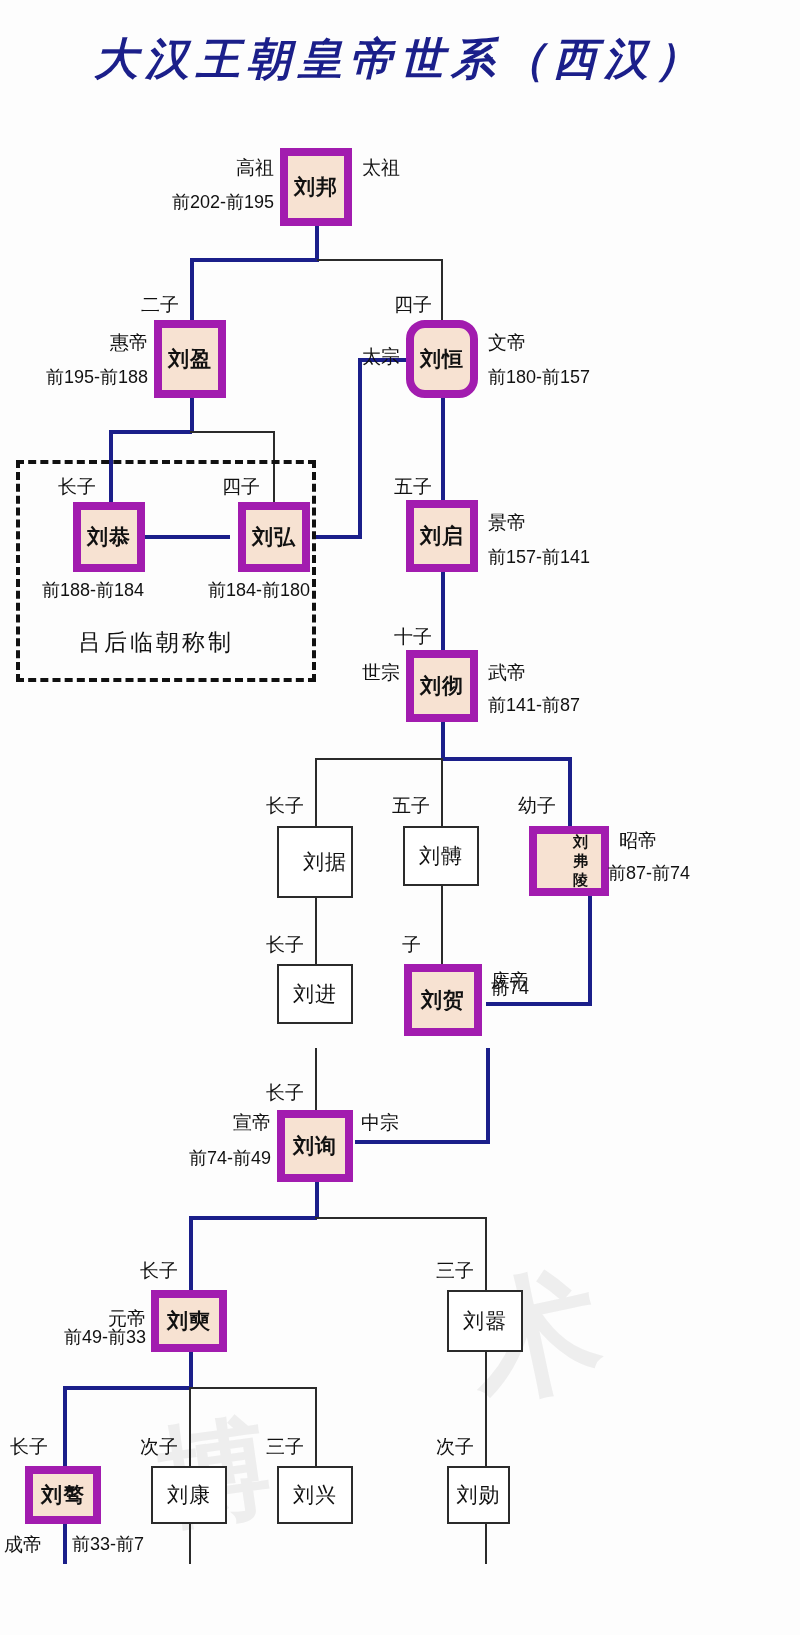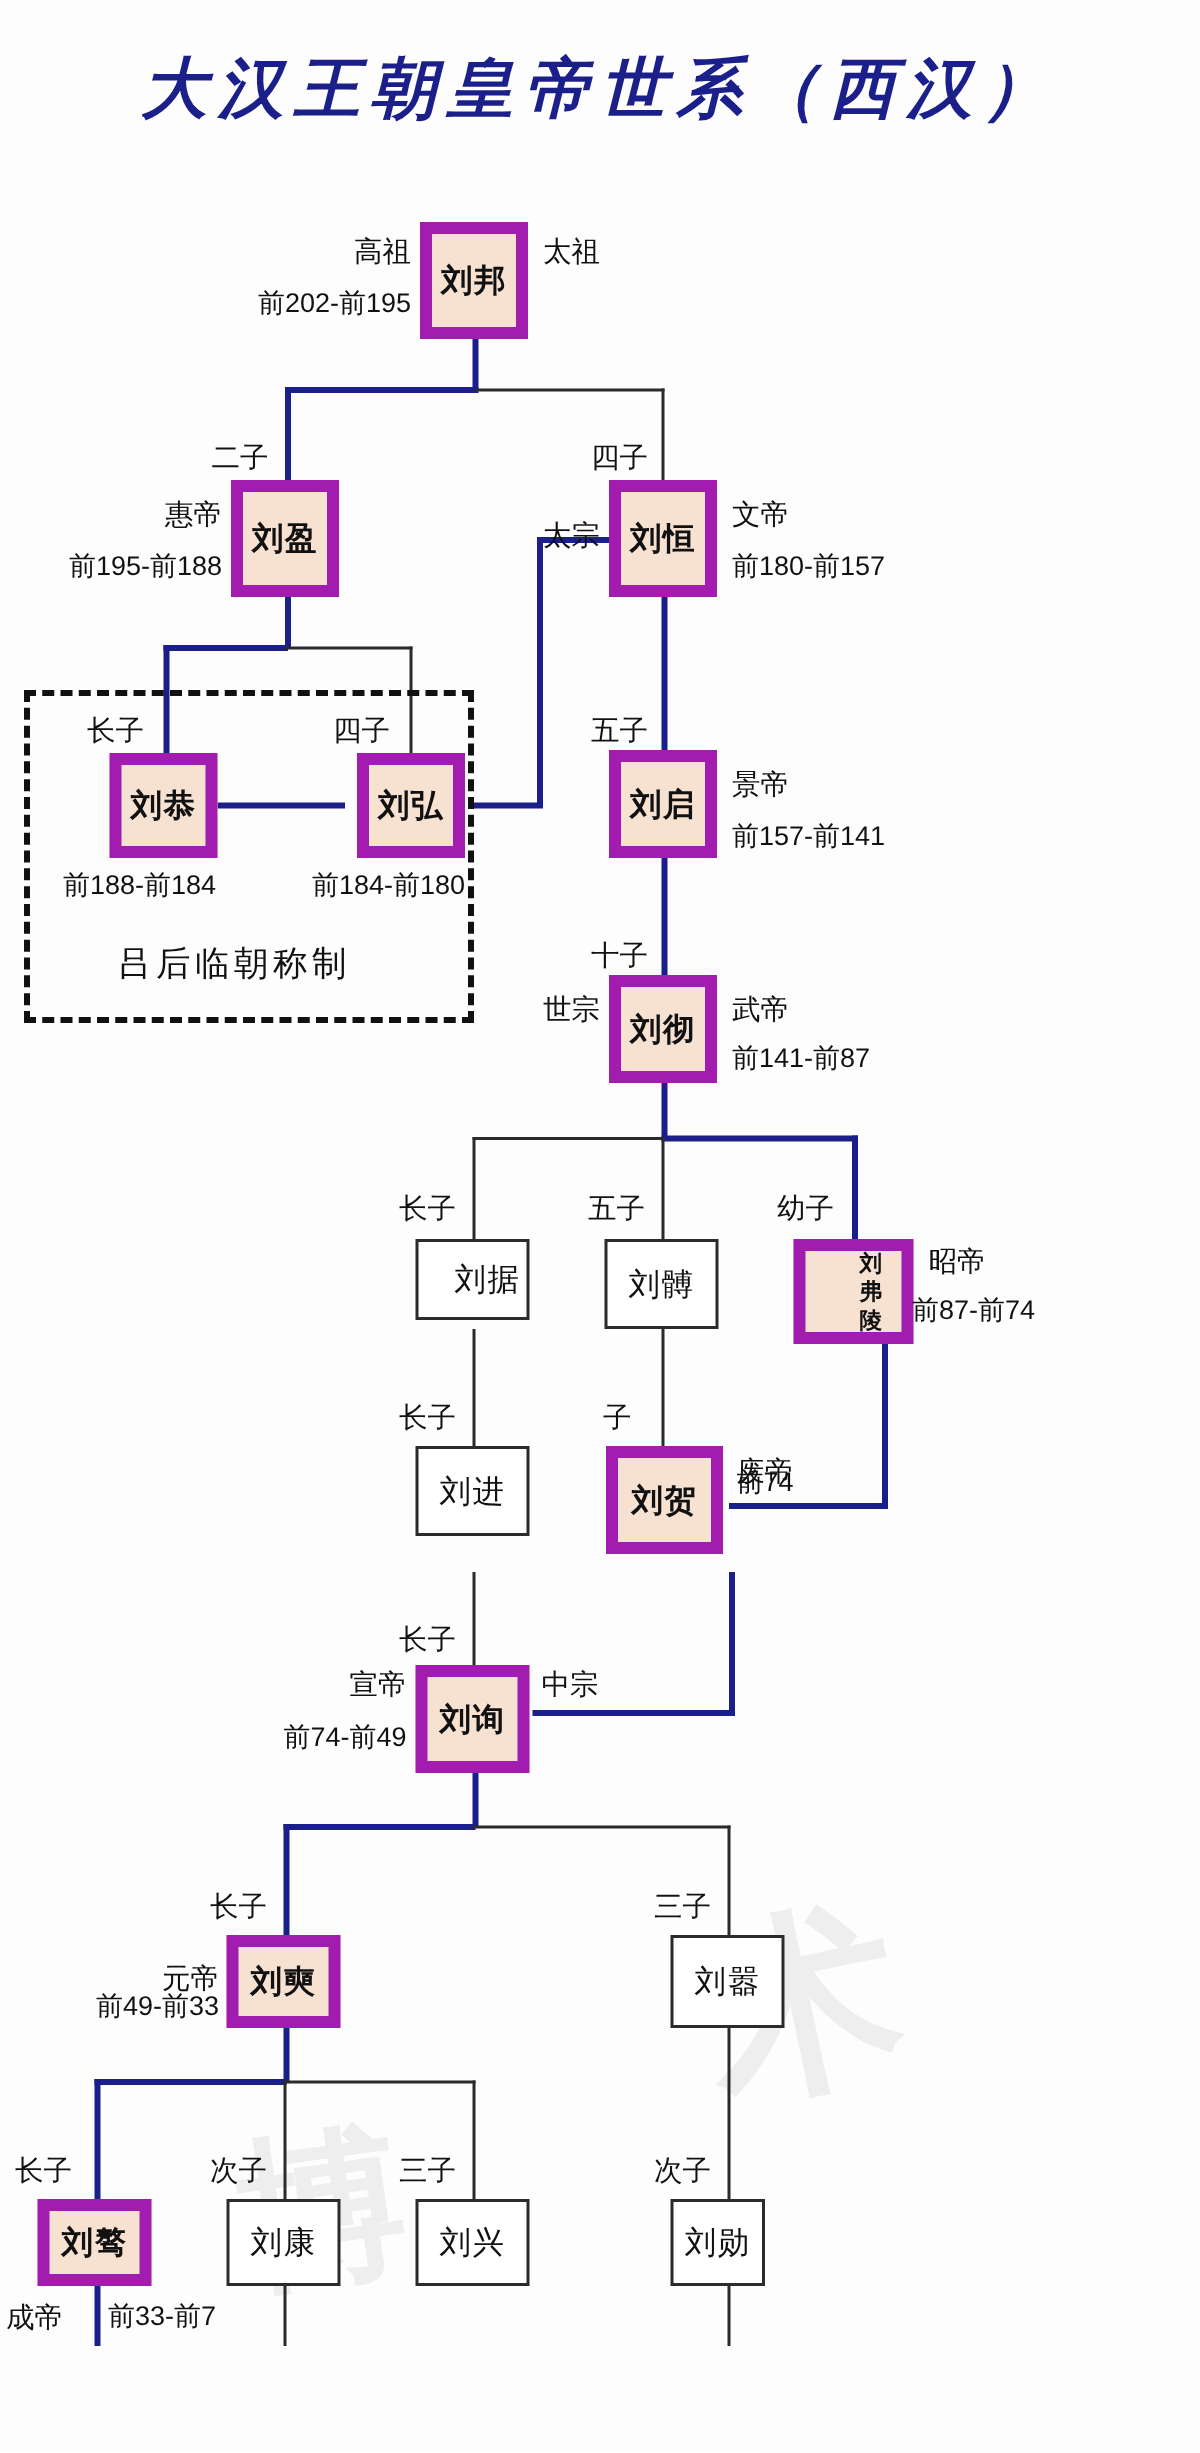--- a/index.html
+++ b/index.html
@@ -182,21 +182,21 @@
   <div class="ann right" style="left:362px;top:155px;">太祖</div>
   <div class="ann small leftal" style="left:110px;top:190px;width:164px;">前202-前195</div>
 
   <div class="node emperor" style="left:154px;top:320px;width:72px;height:78px;">
     <span>刘盈</span>
   </div>
   <div class="ann rank" style="left:141px;top:292px;">二子</div>
   <div class="ann leftal" style="left:28px;top:330px;width:120px;">惠帝</div>
   <div class="ann small leftal" style="left:0px;top:365px;width:148px;">前195-前188</div>
 
-  <div class="node emperor" style="left:406px;top:320px;width:72px;height:78px;">
+  <div class="node emperor" style="left:406px;top:320px;width:72px;height:78px;border-radius:19px;">
     <span>刘恒</span>
   </div>
   <div class="ann rank" style="left:394px;top:292px;">四子</div>
   <div class="ann leftal" style="left:282px;top:344px;width:118px;">太宗</div>
   <div class="ann right" style="left:488px;top:330px;">文帝</div>
   <div class="ann small right" style="left:488px;top:365px;">前180-前157</div>
 
   <div class="node emperor" style="left:73px;top:502px;width:72px;height:70px;">
     <span>刘恭</span>
   </div>
@@ -217,21 +217,21 @@
   <div class="ann small right" style="left:488px;top:545px;">前157-前141</div>
 
   <div class="node emperor" style="left:406px;top:650px;width:72px;height:72px;">
     <span>刘彻</span>
   </div>
   <div class="ann rank" style="left:394px;top:624px;">十子</div>
   <div class="ann leftal" style="left:282px;top:660px;width:118px;">世宗</div>
   <div class="ann right" style="left:488px;top:660px;">武帝</div>
   <div class="ann small right" style="left:488px;top:693px;">前141-前87</div>
 
-  <div class="node plain" style="left:277px;top:826px;width:76px;height:54px;padding-left:20px;">
+  <div class="node plain" style="left:277px;top:826px;width:76px;height:72px;padding-left:20px;">
     <span>刘据</span>
   </div>
   <div class="ann rank" style="left:266px;top:793px;">长子</div>
 
   <div class="node plain" style="left:403px;top:826px;width:76px;height:60px;">
     <span>刘髆</span>
   </div>
   <div class="ann rank" style="left:392px;top:793px;">五子</div>
 
   <div class="node emperor" style="left:529px;top:826px;width:80px;height:70px;">

